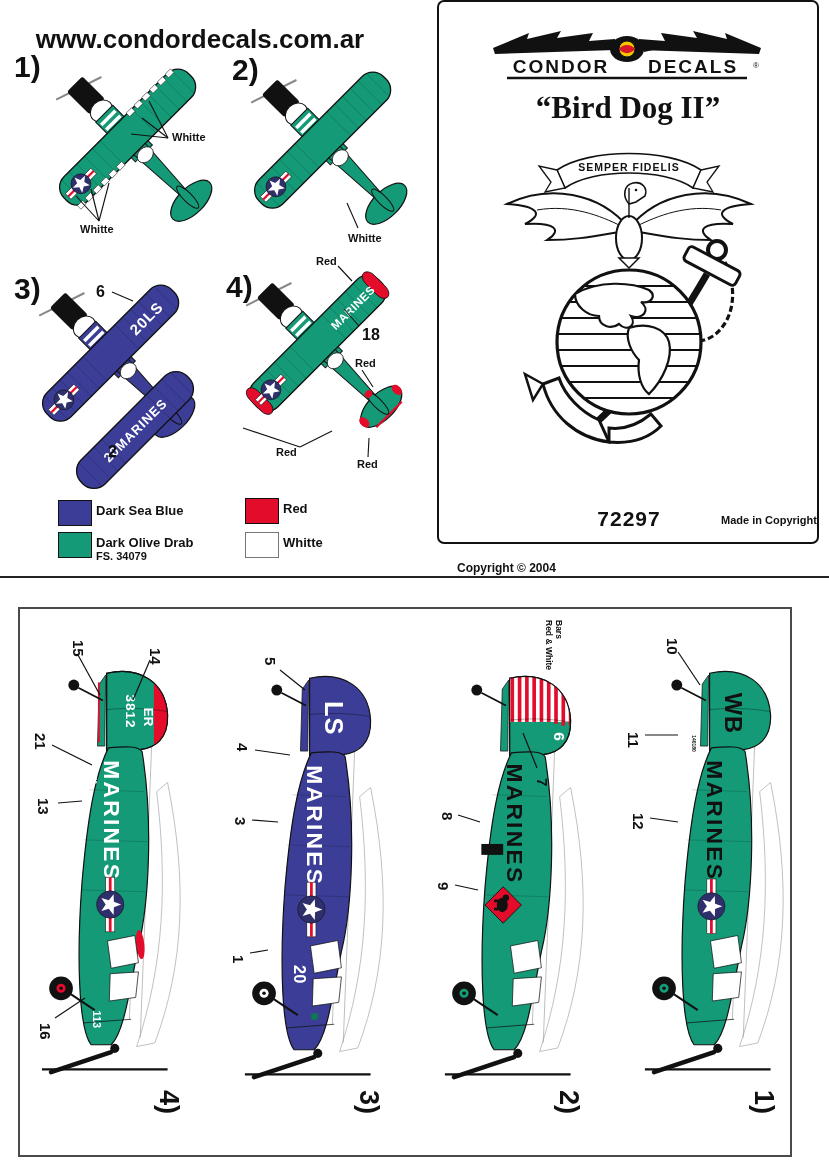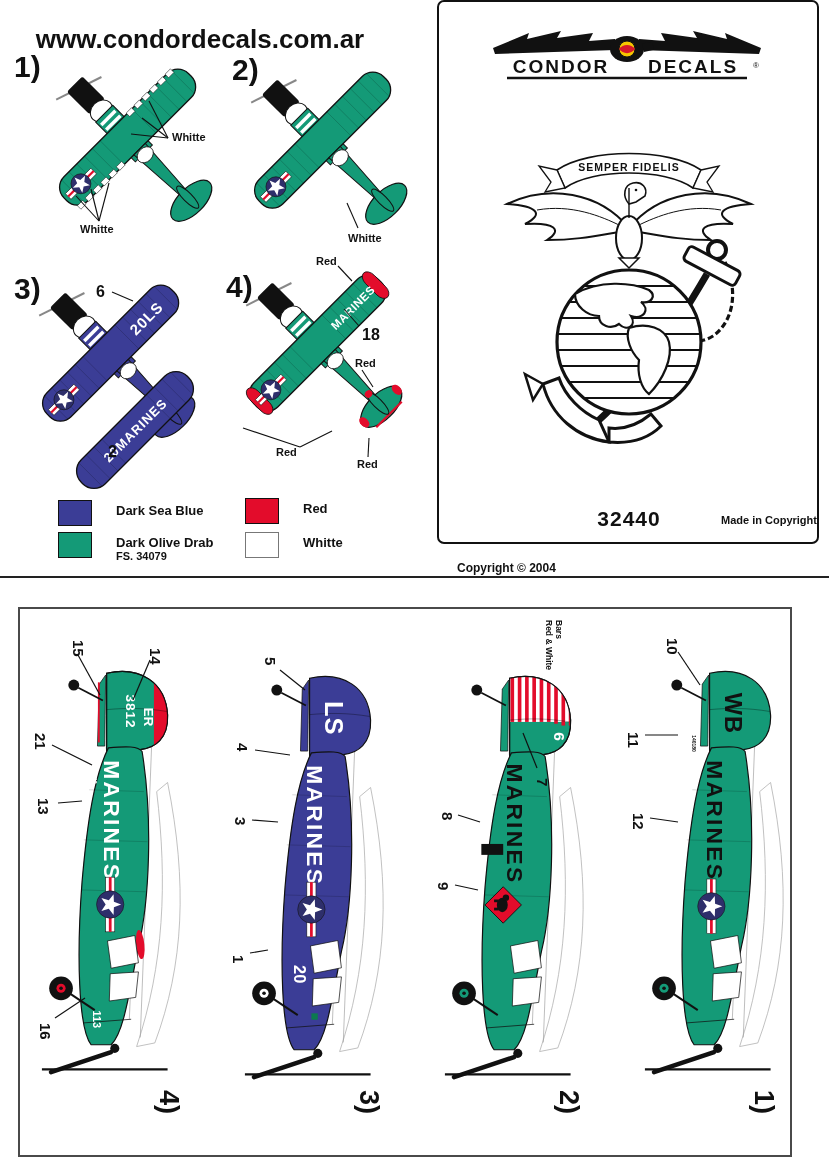--- a/index.html
+++ b/index.html
@@ -1,21 +1,21 @@
 <!DOCTYPE html>
 <html><head>
 <meta charset="utf-8">
 <style>
   html,body{margin:0;padding:0;background:#fff;}
   body{width:829px;height:1171px;position:relative;font-family:"Liberation Sans",sans-serif;color:#111;overflow:hidden;}
   .abs{position:absolute;}
   .plabel{font-weight:bold;font-size:30px;letter-spacing:0px;}
   .legend-row{display:flex;align-items:flex-start;}
   .swatch{width:32px;height:24px;border:1.5px solid #111;display:inline-block;}
-  .legend-text{font-weight:bold;font-size:13px;line-height:13px;margin-left:24px;margin-top:4px;}
+  .legend-text{font-weight:bold;font-size:13px;line-height:13px;margin-left:4px;margin-top:4px;}
   .legend-sub{font-weight:bold;font-size:11px;text-align:right;}
   svg{overflow:visible;}
   svg text{font-family:"Liberation Sans",sans-serif;}
   .serif{font-family:"Liberation Serif",serif;}
 </style>
 </head>
 <body>
 
 <div class="abs" style="left:30px;top:18px;width:340px;text-align:center;font-size:26px;font-weight:bold;margin-top:6px;">www.condordecals.com.ar</div>
 
@@ -218,20 +218,21 @@
     <ellipse cx="140" cy="25" rx="17" ry="13" fill="#111"></ellipse>
     <circle cx="140" cy="25" r="8" fill="#f6c700" stroke="#111"></circle>
     <path d="M132,25 C136,19.5 144,19.5 148,25 C144,30.5 136,30.5 132,25 Z" fill="#d7182a"></path>
     <path d="M155,20 C162,16 168,19 166,26 L157,28 Z" fill="#111"></path>
     <text x="74" y="49" text-anchor="middle" font-size="19" font-weight="bold" letter-spacing="2" fill="#111">CONDOR</text>
     <text x="206" y="49" text-anchor="middle" font-size="19" font-weight="bold" letter-spacing="2" fill="#111">DECALS</text>
     <line x1="20" y1="54" x2="260" y2="54" stroke="#111" stroke-width="2.4"></line>
     <text x="266" y="44" font-size="8" fill="#111">®</text>
   </svg>
 
+  <div class="abs serif" style="left:0;top:88px;width:100%;text-align:center;font-size:31px;font-weight:bold;">“Bird Dog II”</div>
 
   <svg class="abs" style="left:40px;top:128px;" width="300" height="350" viewBox="0 0 300 350">
     <defs>
         <clipPath id="globeclip">
           <circle cx="150" cy="212" r="72"></circle>
         </clipPath>
       </defs>
 
     <path d="M78,40 C110,18 190,18 222,40 L214,58 C186,38 114,38 86,58 Z" fill="#fff" stroke="#111" stroke-width="1.6"></path>
     <path d="M78,40 L60,36 L72,52 L66,62 L86,58 Z" fill="#fff" stroke="#111" stroke-width="1.3"></path>
@@ -265,21 +266,21 @@
     <path d="M150,98 C180,62 230,54 272,74 C242,76 234,84 254,94 C224,92 216,100 232,110 C202,110 184,106 160,102" fill="#fff" stroke="#111" stroke-width="2"></path>
     <path d="M58,80 C92,74 122,86 142,96 M242,80 C208,74 178,86 158,96" stroke="#111" fill="none" stroke-width="1"></path>
     <ellipse cx="150" cy="108" rx="13" ry="22" fill="#fff" stroke="#111" stroke-width="2"></ellipse>
     <path d="M150,74 C143,66 145,55 154,53 C163,51 169,58 166,66 L157,72 Z" fill="#fff" stroke="#111" stroke-width="1.6"></path>
     <circle cx="157" cy="60" r="1.3" fill="#111"></circle>
     <line x1="150" y1="58" x2="150" y2="88" stroke="#111" stroke-width="1.4"></line>
     <path d="M140,128 L160,128 L150,138 Z" fill="#fff" stroke="#111" stroke-width="1.5"></path>
   </svg>
 
   <div class="abs" style="left:18px;top:512px;font-size:12px;font-weight:bold;margin-top:47px;">Copyright  © 2004</div>
-  <div class="abs" style="left:150px;top:505px;width:80px;text-align:center;font-size:21px;font-weight:bold;letter-spacing:1px;">32440</div>
+  <div class="abs" style="left:150px;top:505px;width:80px;text-align:center;font-size:21px;font-weight:bold;letter-spacing:1px;">72297</div>
   <div class="abs" style="left:282px;top:512px;font-size:11px;font-weight:bold;">Made in Copyright</div>
 </div>
 
 <div class="abs" style="left:0;top:576px;width:829px;height:2px;background:#222;"></div>
 
 <div class="abs" style="left:18px;top:607px;width:770px;height:546px;border:2px solid #4a4a4a;"></div>
 
 <svg class="abs" style="left:40px;top:655px;" width="155" height="428" viewBox="0 0 170 470">
  <g transform="translate(170,0) rotate(90)">
   <defs>

